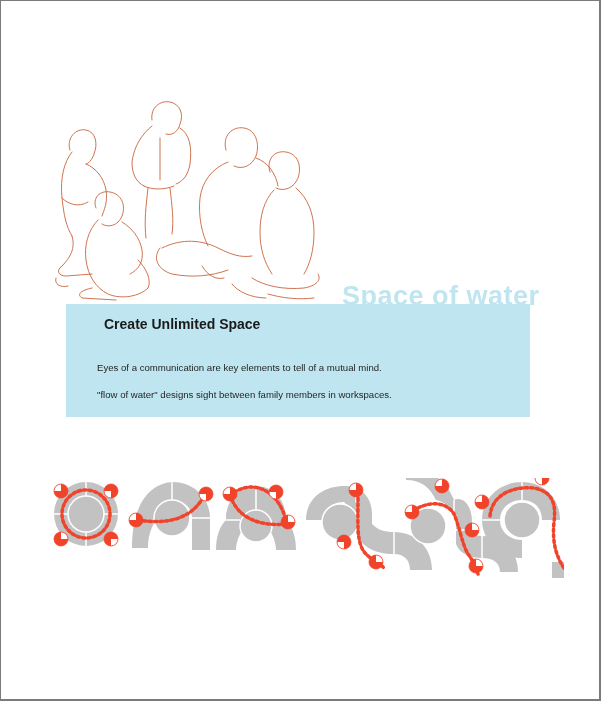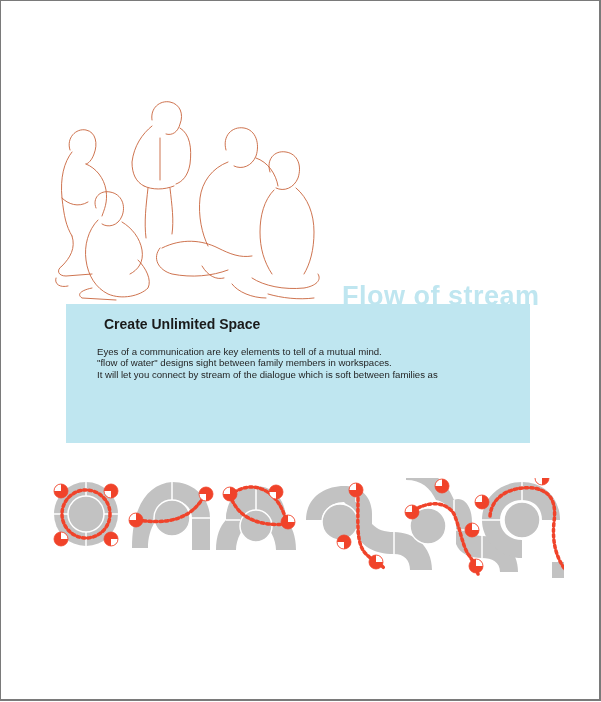--- a/index.html
+++ b/index.html
@@ -1,23 +1,23 @@
 <!DOCTYPE html>
 <html><head>
 <meta charset="utf-8">
 <style>
   html, body { margin:0; padding:0; background:#ffffff; }
   body { width:601px; height:702px; position:relative; overflow:hidden; font-family:"Liberation Sans", sans-serif; }
   .frame { position:absolute; left:0; top:0; width:598px; height:698px; border:1px solid #7a7a7a; border-right-width:2px; border-bottom-width:2px; }
   .illustration { position:absolute; left:52px; top:98px; width:270px; height:208px; }
   .title { position:absolute; left:342px; top:281px; font-size:27px; font-weight:bold; color:#bfe6f0; letter-spacing:0.5px; line-height:30px; white-space:nowrap; z-index:1; }
-  .box { position:absolute; left:66px; top:304px; width:464px; height:139px; background:#bfe6f0; z-index:2; }
+  .box { position:absolute; left:66px; top:304px; width:464px; height:113px; background:#bfe6f0; z-index:2; }
   .heading { position:absolute; left:38px; top:12px; font-size:14px; font-weight:bold; color:#1a1a1a; }
   .body-text { position:absolute; left:31px; top:42px; font-size:9.6px; line-height:11.3px; color:#1f1f1f; }
-  .body-text div { white-space:nowrap; }
+  .body-text div { white-space:nowrap;margin-top:16px; }
   .diagrams { position:absolute; left:44px; top:478px; width:520px; height:100px; }
 </style>
 </head>
 <body>
 
 <div class="frame"></div>
 
 <svg class="illustration" viewBox="0 0 270 208" fill="none" stroke="#c8643c" stroke-width="0.9" stroke-linecap="round">
 
   <path d="M18 52 C14 40 24 30 34 32 C44 34 46 46 42 56 C40 62 36 66 34 66"></path>
@@ -49,28 +49,27 @@
   <path d="M218 74 C214 62 222 52 234 54 C246 56 250 68 246 80 C242 90 232 94 224 90"></path>
   <path d="M222 92 C212 102 208 118 208 134 C208 150 212 164 220 176"></path>
   <path d="M244 90 C256 100 262 116 262 134 C262 152 258 166 252 176"></path>
   <path d="M200 180 C212 188 232 192 252 190 C264 188 270 182 266 176"></path>
   <path d="M216 196 C230 200 246 202 262 200"></path>
 
   <path d="M4 180 C2 186 8 190 16 188"></path>
   <path d="M180 186 C186 194 200 200 214 200"></path>
 </svg>
 
-<div class="title">Flow of stream</div>
+<div class="title">Space of water</div>
 
 <div class="box">
   <div class="heading">Create Unlimited Space</div>
   <div class="body-text">
     <div>Eyes of a communication are key elements to tell of a mutual mind.</div>
     <div>"flow of water" designs sight between family members in workspaces.</div>
-    <div>It will let you connect by stream of the dialogue which is soft between families as</div>
   </div>
 </div>
 
 <svg class="diagrams" viewBox="0 0 520 100">
   <defs>
     <g id="person">
       <circle r="7" fill="#f0432a"></circle>
       <path d="M0 0 L7 0 A7 7 0 0 1 0 7 Z" fill="#ffffff"></path>
       <circle r="7" fill="none" stroke="#f0432a" stroke-width="0.8"></circle>
     </g>

